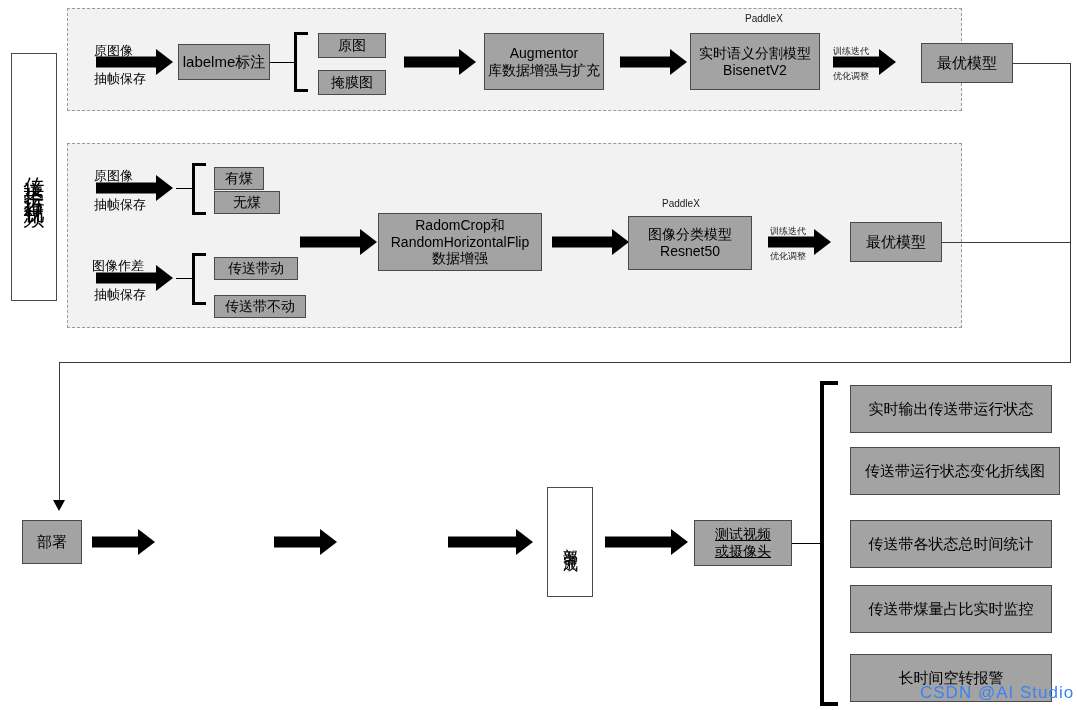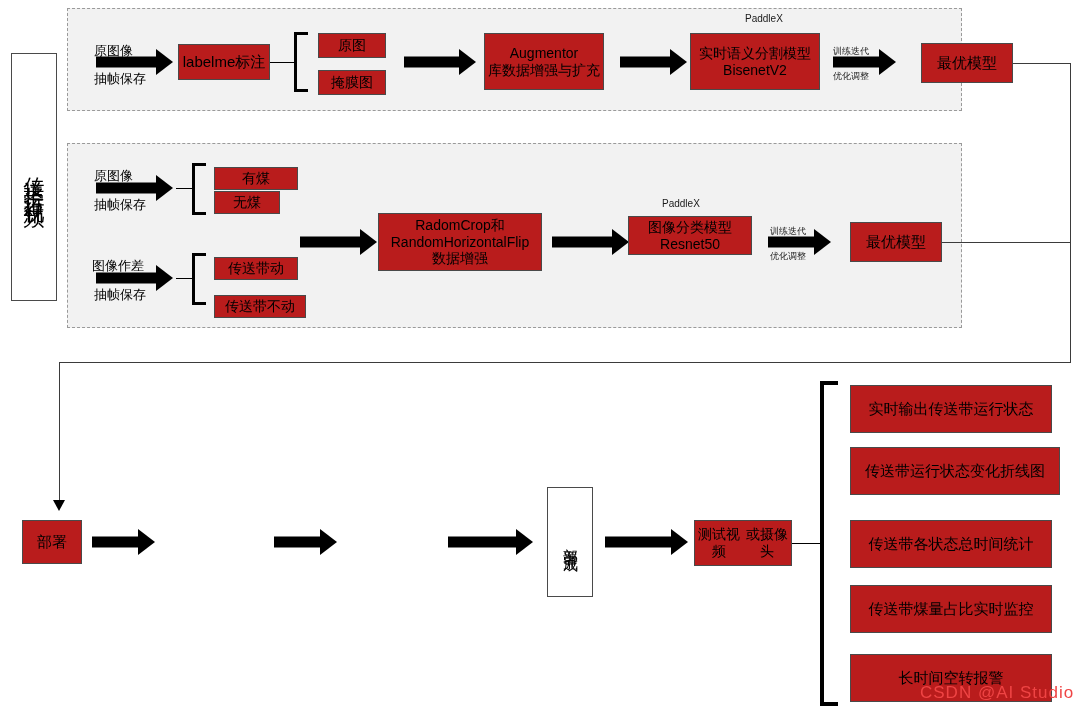--- a/index.html
+++ b/index.html
@@ -18,21 +18,21 @@
 
   
   .group{
     border:1.5px dashed #9a9a9a;
     background:#f2f2f2;
   }
 
   
   .box{
     border:1.6px solid #4a4a4a;
-    background:#b91c1c;
+    background:#a3a3a3;
     display:flex;
     align-items:center;
     justify-content:center;
     text-align:center;
     line-height:1.18;
     color:#000;
   }
   .box.small{font-size:14px;}
   .box.med{font-size:15px;}
   .box.out{font-size:15px;}
@@ -118,21 +118,21 @@
     font-size:13px;
     white-space:nowrap;
     color:#000;
   }
   .lbl.tiny{font-size:10px;color:#1a1a1a;}
   .lbl.micro{font-size:9px;color:#1a1a1a;}
 
   .watermark{
     position:absolute;
     font-size:17px;
-    color:#ef4444;
+    color:#3b82f6;
     white-space:nowrap;
     letter-spacing:1px;
   }
 </style>
 </head>
 <body>
 
 <div id="canvas">
 
   <div class="abs group" style="left:67px;top:8px;width:895px;height:103px;"></div>
@@ -194,21 +194,21 @@
   <div class="lbl" style="left:94px;top:167px;">原图像</div>
   <div class="abs arrow" style="left:96px;top:188px;width:78px;">
     <div class="shaft" style="width:60px;"></div>
     <div class="head" style="left:60px;"></div>
   </div>
   <div class="lbl" style="left:94px;top:196px;">抽帧保存</div>
 
   <div class="line-h" style="left:176px;top:188px;width:16px;"></div>
   <div class="bracket" style="left:192px;top:163px;width:14px;height:52px;"></div>
 
-  <div class="abs box small" style="left:214px;top:167px;width:84px;height:23px;">有煤</div>
+  <div class="abs box small" style="left:214px;top:167px;width:50px;height:23px;">有煤</div>
   <div class="abs box small" style="left:214px;top:191px;width:66px;height:23px;">无煤</div>
 
   <div class="lbl" style="left:92px;top:257px;">图像作差</div>
   <div class="abs arrow" style="left:96px;top:278px;width:78px;">
     <div class="shaft" style="width:60px;"></div>
     <div class="head" style="left:60px;"></div>
   </div>
   <div class="lbl" style="left:94px;top:286px;">抽帧保存</div>
 
   <div class="line-h" style="left:176px;top:278px;width:16px;"></div>
@@ -230,21 +230,21 @@
     </div>
   </div>
 
   <div class="abs arrow" style="left:552px;top:242px;width:78px;">
     <div class="shaft" style="width:60px;"></div>
     <div class="head" style="left:60px;"></div>
   </div>
 
   <div class="lbl tiny" style="left:662px;top:198px;">PaddleX</div>
 
-  <div class="abs box small" style="left:628px;top:216px;width:124px;height:39px;">
+  <div class="abs box small" style="left:628px;top:216px;width:124px;height:54px;">
     <div style="display:flex;flex-direction:column;">
       <span>图像分类模型</span>
       <span>Resnet50</span>
     </div>
   </div>
 
   <div class="lbl micro" style="left:770px;top:225px;">训练迭代</div>
   <div class="abs arrow" style="left:768px;top:242px;width:62px;">
     <div class="shaft" style="width:46px;"></div>
     <div class="head" style="left:46px;"></div>
@@ -280,21 +280,21 @@
   </div>
 
   <div class="abs vbox-small" style="left:547px;top:487px;width:46px;height:110px;">部署完成</div>
 
   <div class="abs arrow" style="left:605px;top:542px;width:84px;">
     <div class="shaft" style="width:66px;"></div>
     <div class="head" style="left:66px;"></div>
   </div>
 
   <div class="abs box small" style="left:694px;top:520px;width:98px;height:46px;">
-    <div style="display:flex;flex-direction:row;">
+    <div style="display:flex;flex-direction:column;text-decoration:underline;">
       <span>测试视频</span>
       <span>或摄像头</span>
     </div>
   </div>
 
   <div class="line-h" style="left:792px;top:543px;width:30px;"></div>
   <div class="bracket thick" style="left:820px;top:381px;width:18px;height:325px;"></div>
 
   <div class="abs box out" style="left:850px;top:385px;width:202px;height:48px;">实时输出传送带运行状态</div>
   <div class="abs box out" style="left:850px;top:447px;width:210px;height:48px;">传送带运行状态变化折线图</div>

